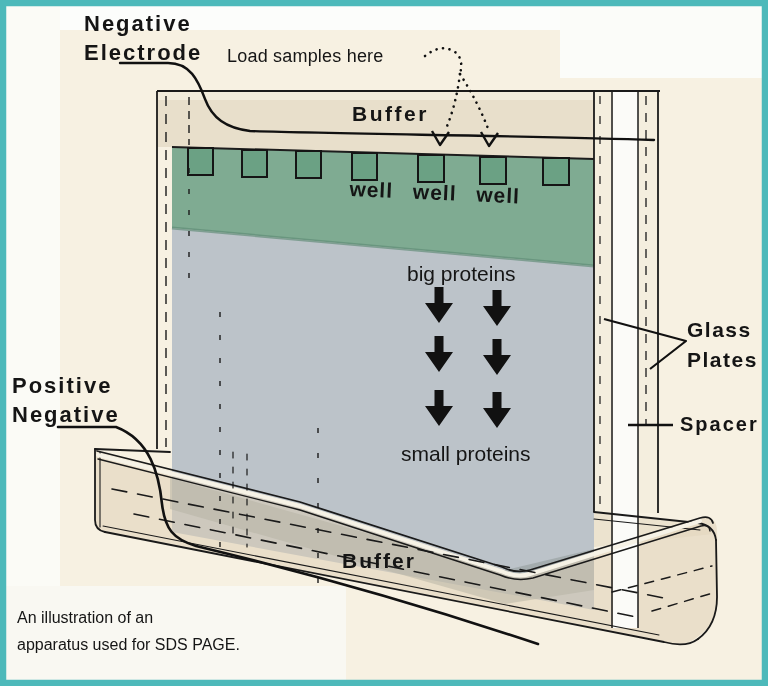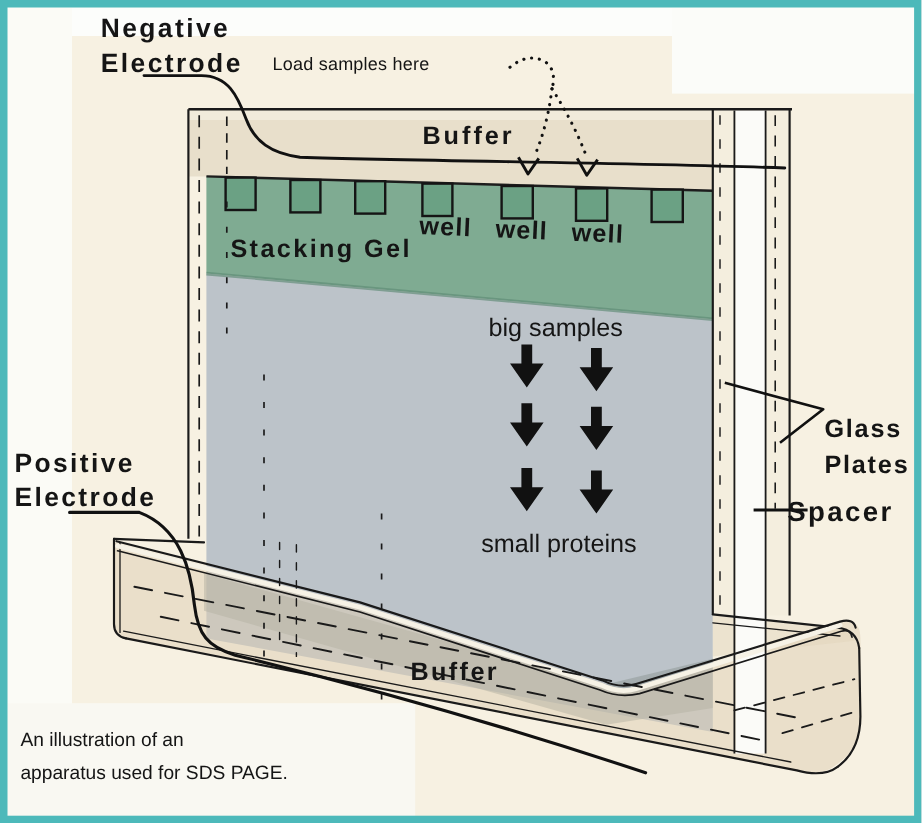--- a/index.html
+++ b/index.html
@@ -13,29 +13,29 @@
   .frame svg{position:absolute;left:0;top:0;}
   .lbl{
     position:absolute;
     color:#151515;
     white-space:pre-line;
     font-family:"Liberation Sans",sans-serif;
     line-height:1.25;
   }
   .bold{font-weight:700;}
   .lbl-negative{left:84px;top:9px;font-size:22px;line-height:29px;letter-spacing:2px;}
-  .lbl-load{left:227px;top:45px;font-size:15px;letter-spacing:0.2px;}
+  .lbl-load{left:227px;top:45px;font-size:18px;letter-spacing:0.2px;}
   .lbl-buffer-top{left:352px;top:101px;font-size:21px;letter-spacing:2.5px;}
   .lbl-wells{left:350px;top:176px;font-size:21px;font-weight:600;letter-spacing:1px;word-spacing:13px;transform:rotate(2.5deg);transform-origin:left top;}
   .lbl-stacking{left:192px;top:195px;font-size:21px;letter-spacing:2px;}
   .lbl-running{left:186px;top:257px;font-size:21px;letter-spacing:2px;}
   .lbl-big{left:407px;top:261px;font-size:21px;}
   .lbl-small{left:401px;top:441px;font-size:21px;text-align:center;}
-  .lbl-glass{left:687px;top:315px;font-size:21px;line-height:30px;letter-spacing:1.5px;margin-top:28px;}
-  .lbl-spacer{left:656px;top:412px;font-size:23px;letter-spacing:2px;}
+  .lbl-glass{left:687px;top:315px;font-size:21px;line-height:30px;letter-spacing:1.5px;}
+  .lbl-spacer{left:680px;top:412px;font-size:20px;letter-spacing:2px;}
   .lbl-positive{left:12px;top:371px;font-size:22px;line-height:29px;letter-spacing:2px;}
   .lbl-buffer-bottom{left:342px;top:548px;font-size:21px;letter-spacing:2px;}
   .lbl-caption{left:17px;top:604px;font-size:16px;line-height:27px;}
 </style>
 </head>
 <body>
 
 <div class="frame">
 
   <svg width="768" height="686" viewBox="0 0 768 686">
@@ -144,24 +144,23 @@
     </g>
 
     <rect x="3" y="3" width="762" height="680" fill="none" stroke="#4db9ba" stroke-width="6.5"></rect>
   </svg>
 
   <div class="lbl bold lbl-negative">Negative
 Electrode</div>
   <div class="lbl lbl-load">Load samples here</div>
   <div class="lbl bold lbl-buffer-top">Buffer</div>
   <div class="lbl lbl-wells">well well well</div>
-  <div class="lbl bold lbl-stacking">Stacking Gel</div>
-  <div class="lbl lbl-big">big samples</div>
+  <div class="lbl lbl-big">big proteins</div>
   <div class="lbl lbl-small">small proteins</div>
   <div class="lbl bold lbl-glass">Glass
 Plates</div>
   <div class="lbl bold lbl-spacer">Spacer</div>
   <div class="lbl bold lbl-positive">Positive
-Electrode</div>
+Negative</div>
   <div class="lbl bold lbl-buffer-bottom">Buffer</div>
   <div class="lbl lbl-caption">An illustration of an
 apparatus used for SDS PAGE.</div>
 </div>
 
 </body></html>

